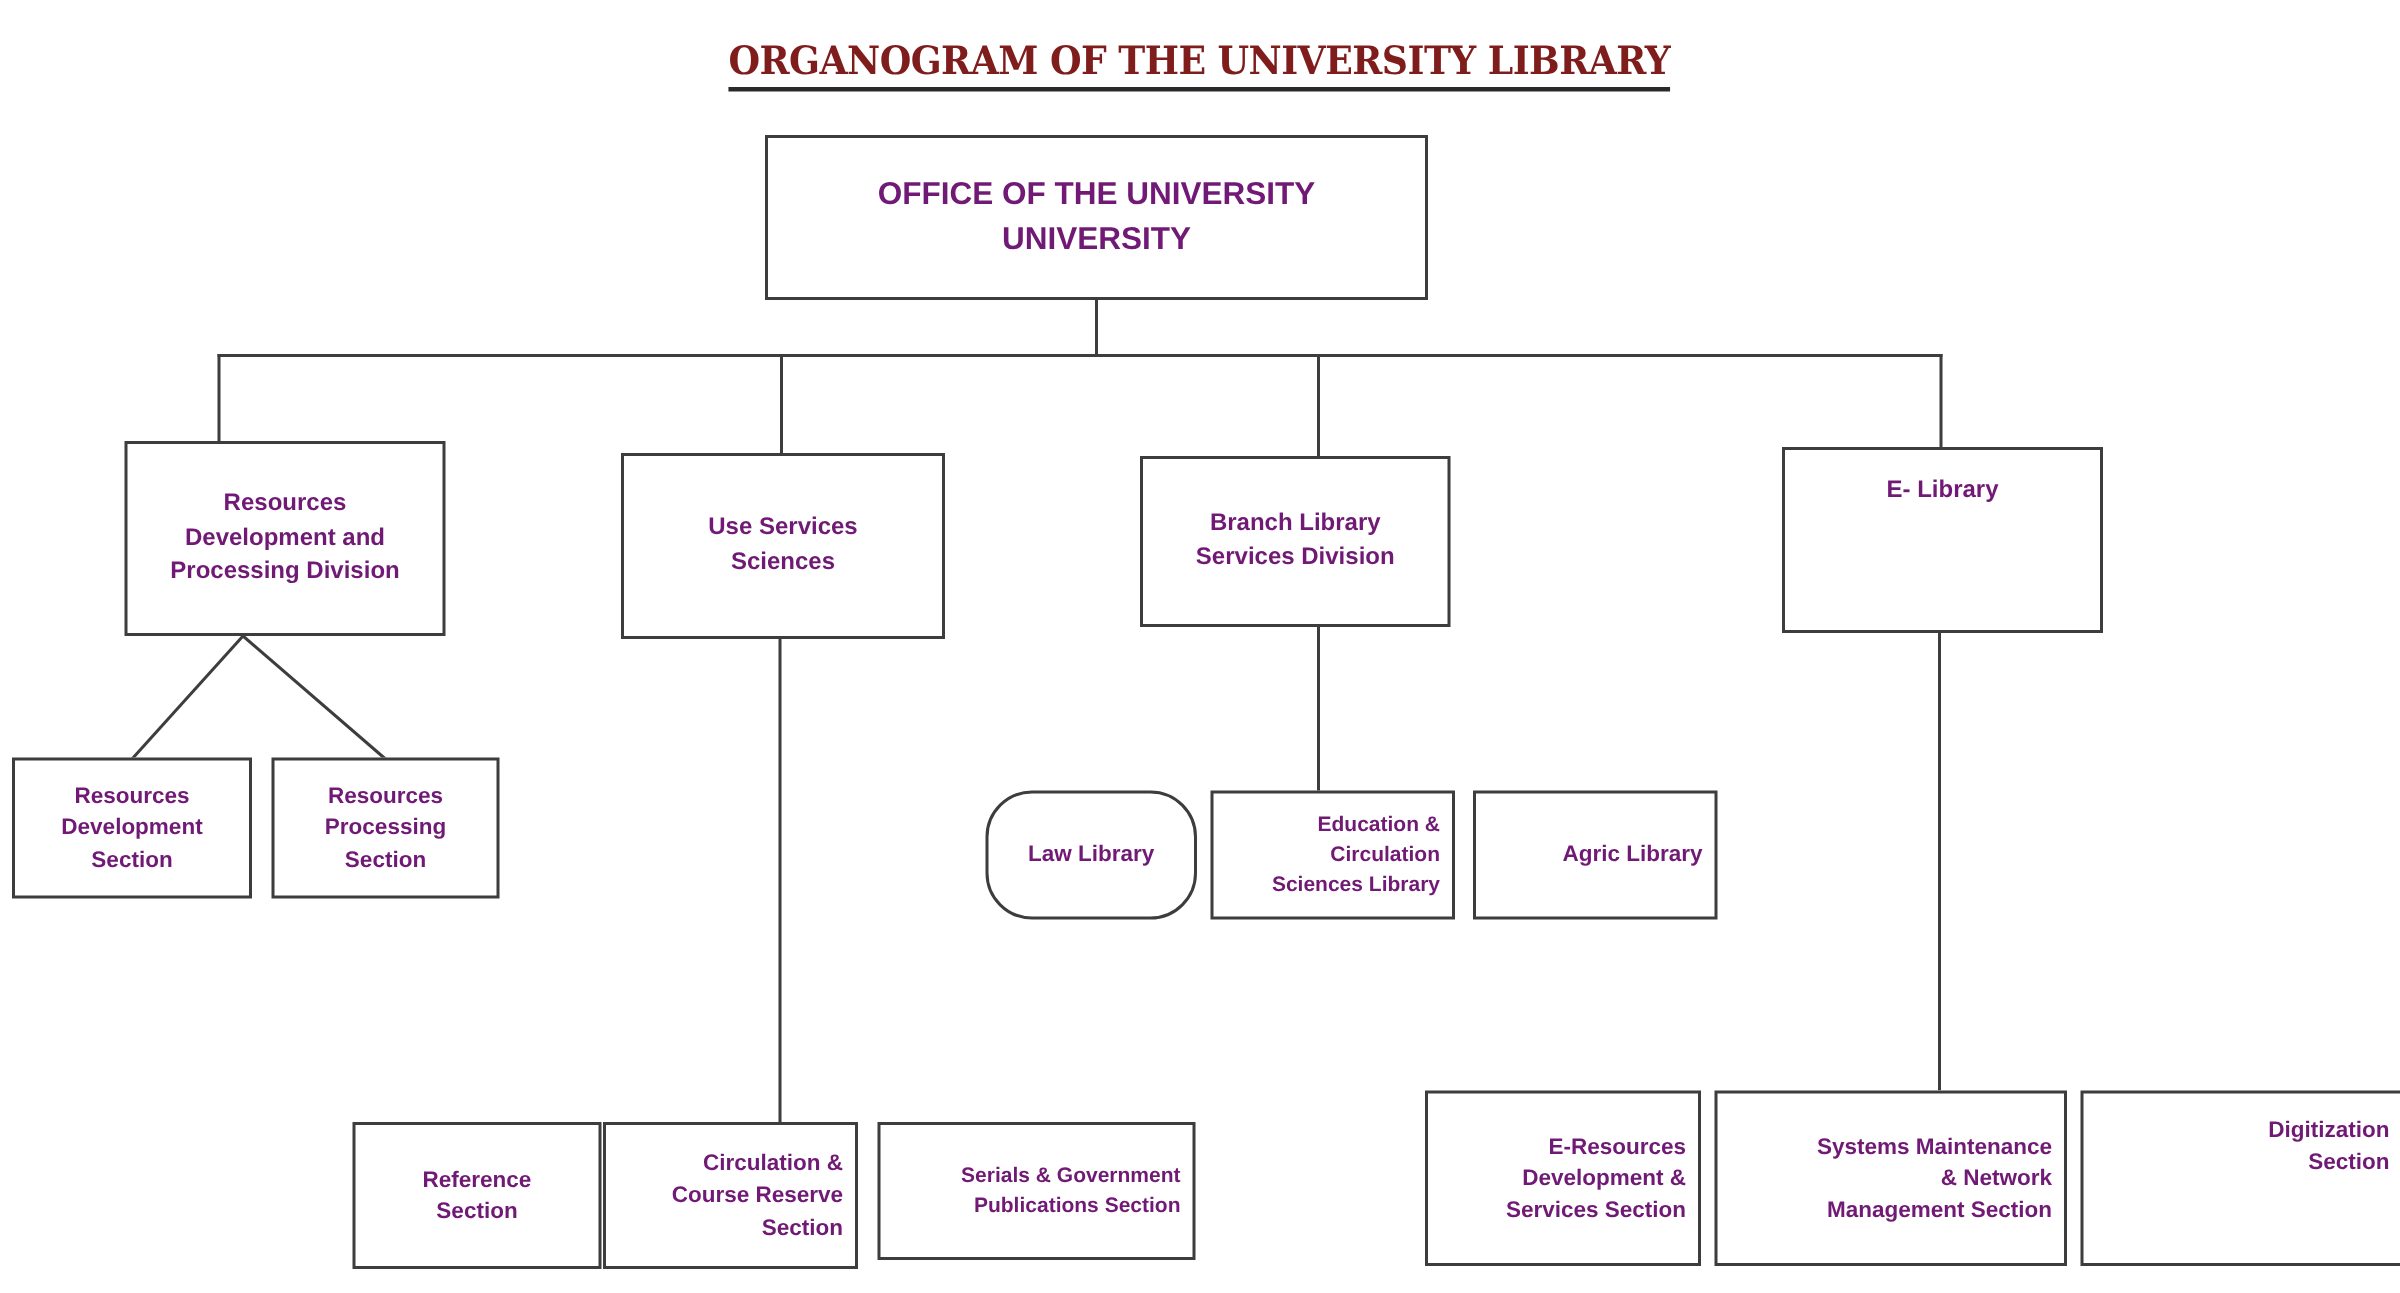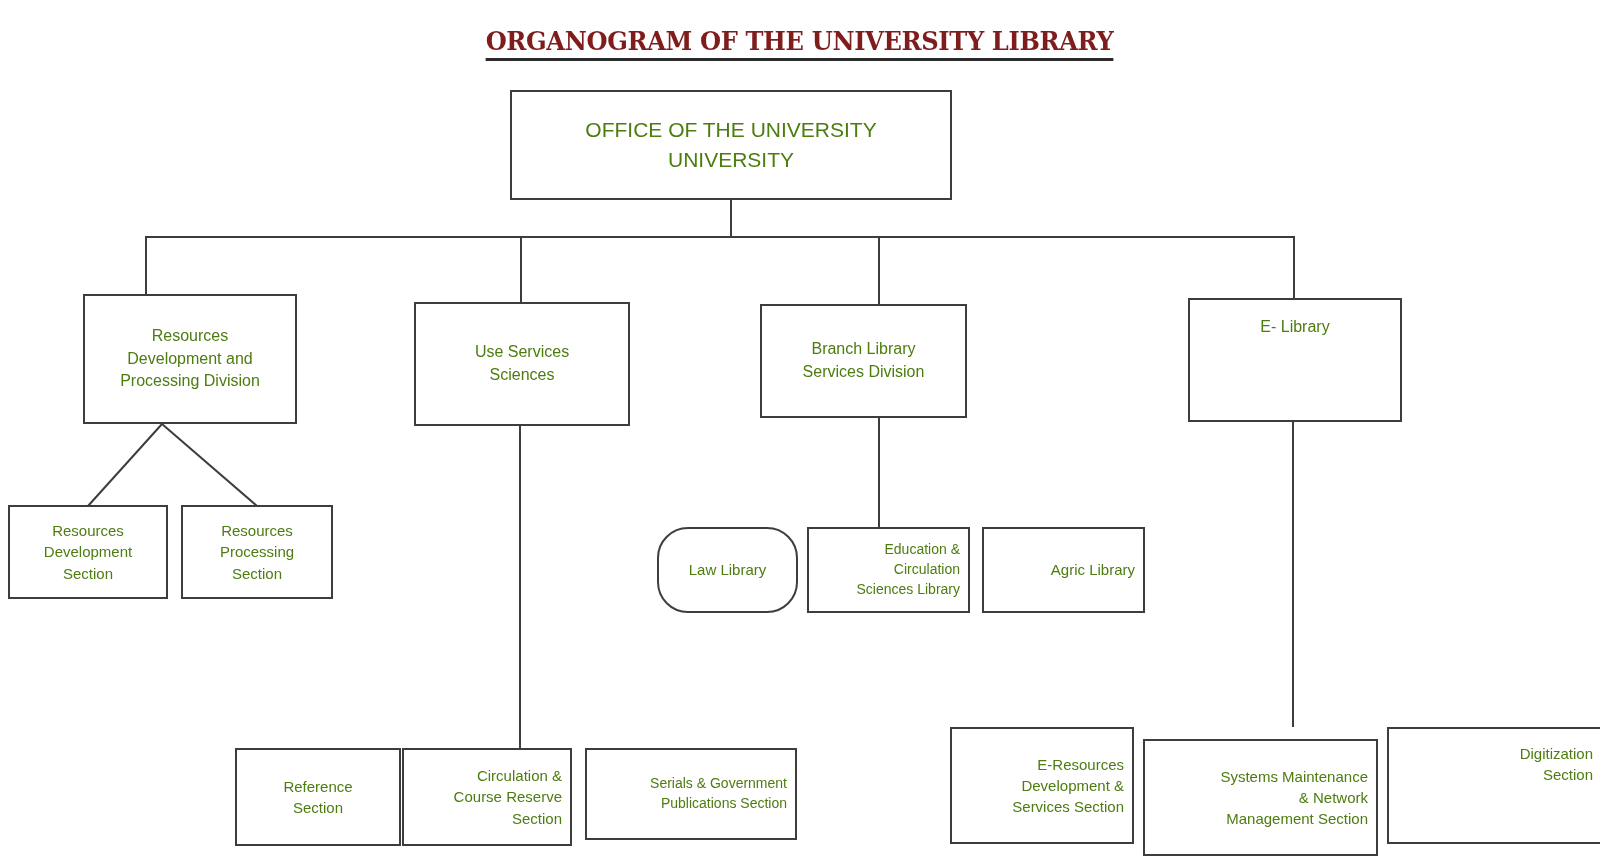--- a/index.html
+++ b/index.html
@@ -44,22 +44,22 @@
 
   
   .node {
     position: absolute;
     box-sizing: border-box;
     border: 2px solid #3d3d3d;
     background: #ffffff;
     display: flex;
     flex-direction: column;
     justify-content: center;
-    font-weight: normal;
-    color: #4d7c0f;
+    font-weight: bold;
+    color: #701a75;
     line-height: 1.42;
     z-index: 3;
   }
   .node .lines {
     width: 100%;
     padding: 0 8px;
     box-sizing: border-box;
   }
   .node.center .lines { text-align: center; }
   .node.left   .lines { text-align: right; padding-left: 22px; }
@@ -201,21 +201,21 @@
   <div class="conn v" style="left:1292px; top:422px; height:305px;"></div>
 
   <div class="node left" style="left:950px; top:727px; width:184px; height:117px; font-size:15px;">
     <div class="lines">
       <div>E-Resources</div>
       <div>Development &amp;</div>
       <div>Services Section</div>
     </div>
   </div>
 
-  <div class="node left" style="left:1143px; top:727px; width:235px; height:117px; font-size:15px;margin-top:12px;">
+  <div class="node left" style="left:1143px; top:727px; width:235px; height:117px; font-size:15px;">
     <div class="lines">
       <div>Systems Maintenance</div>
       <div>&amp; Network</div>
       <div>Management Section</div>
     </div>
   </div>
 
   <div class="node left top" style="left:1387px; top:727px; width:216px; height:117px; font-size:15px; padding-top:14px;">
     <div class="lines">
       <div>Digitization</div>

